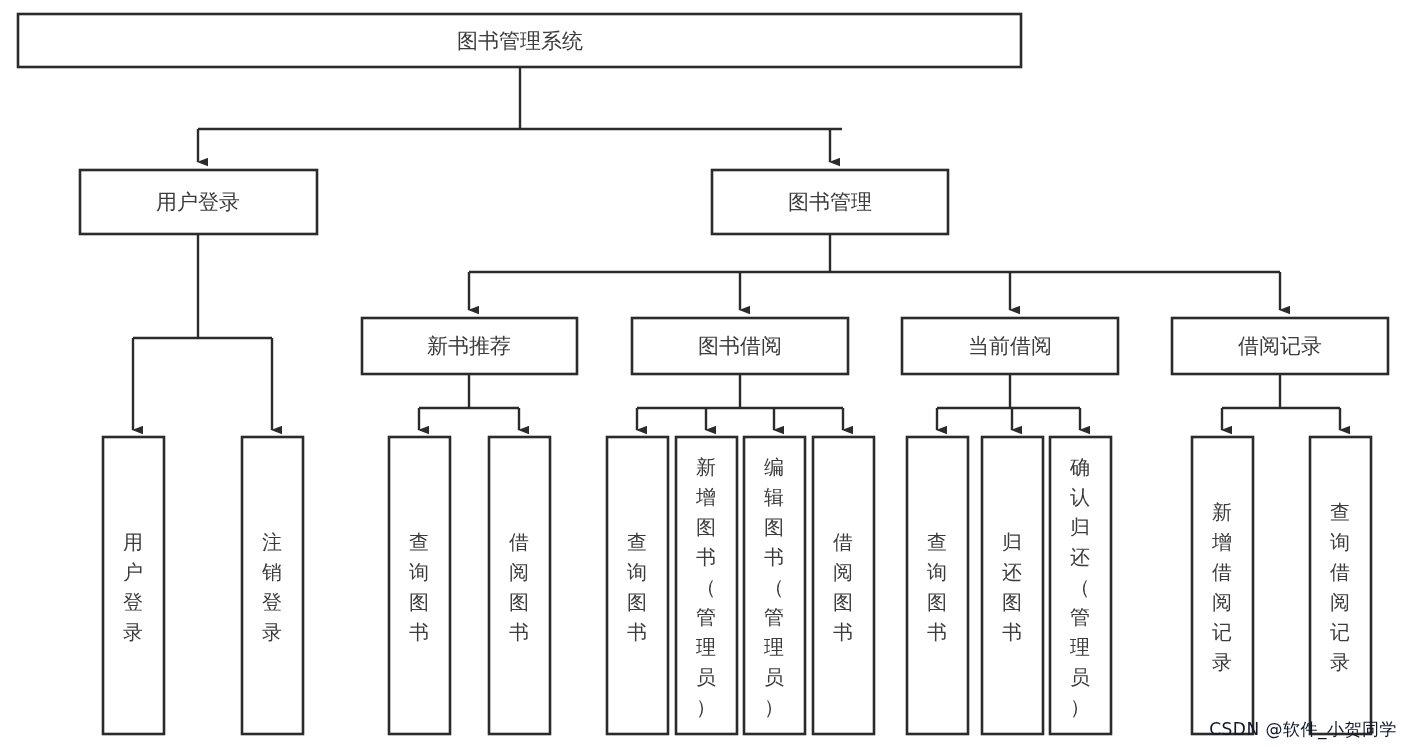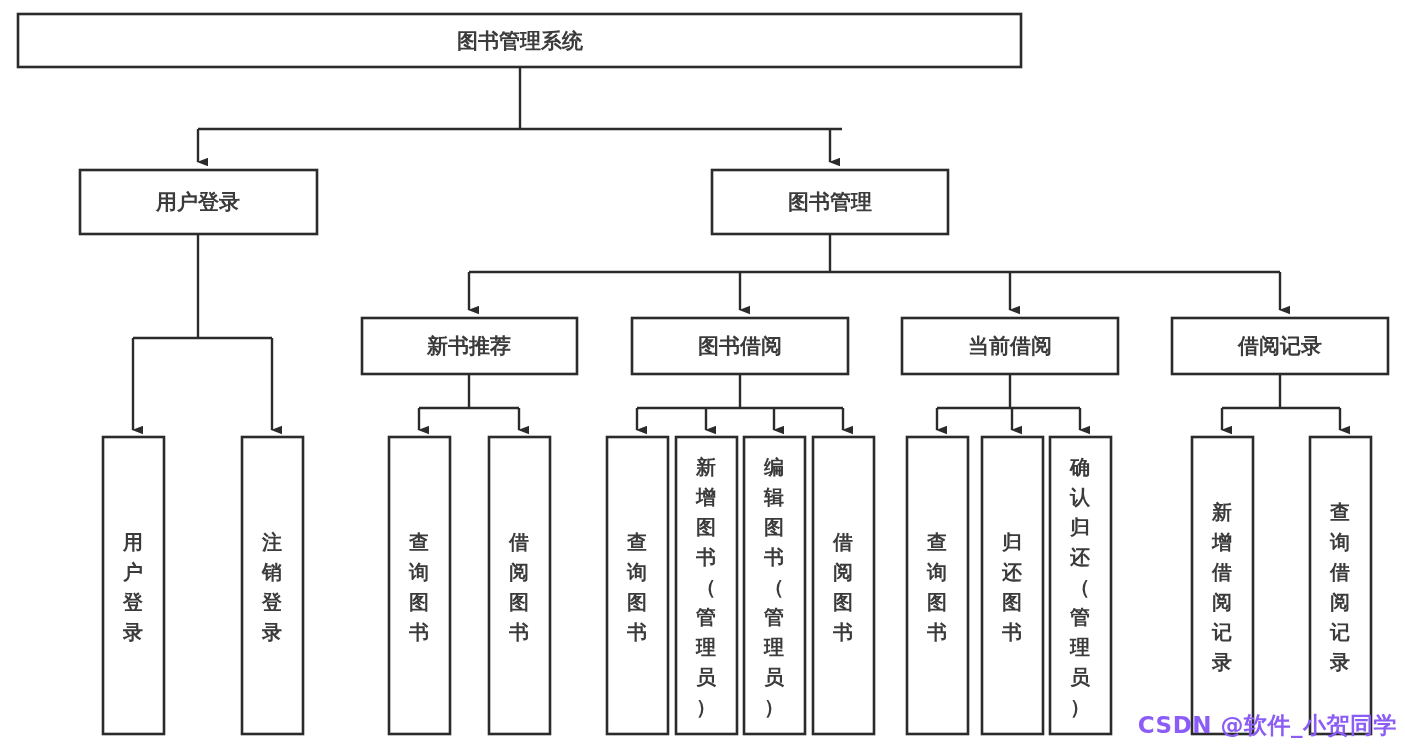--- a/index.html
+++ b/index.html
@@ -12,21 +12,20 @@
     width: 1405px;
     height: 747px;
     overflow: hidden;
     font-family: "DejaVu Sans", "Liberation Sans", sans-serif;
   }
   #diagram-root {
     position: relative;
     width: 1405px;
     height: 747px;
     background: #ffffff;
-    font-weight: bold;
   }
   svg#tree-svg {
     position: absolute;
     left: 0;
     top: 0;
     width: 1405px;
     height: 747px;
     display: block;
   }
   .node-box {
@@ -50,22 +49,22 @@
   .connector {
     stroke: #2b2b2b;
     stroke-width: 2.4;
     fill: none;
   }
   .watermark {
     position: absolute;
     right: 8px;
     bottom: 6px;
     font-family: "DejaVu Sans", "Liberation Sans", sans-serif;
-    font-size: 23px;
-    color: #8b5cf6;
+    font-size: 17px;
+    color: #0f172a;
     letter-spacing: 0.5px;
     white-space: nowrap;
     pointer-events: none;
   }
 </style>
 </head>
 <body>
 
 <div id="diagram-root">
 

